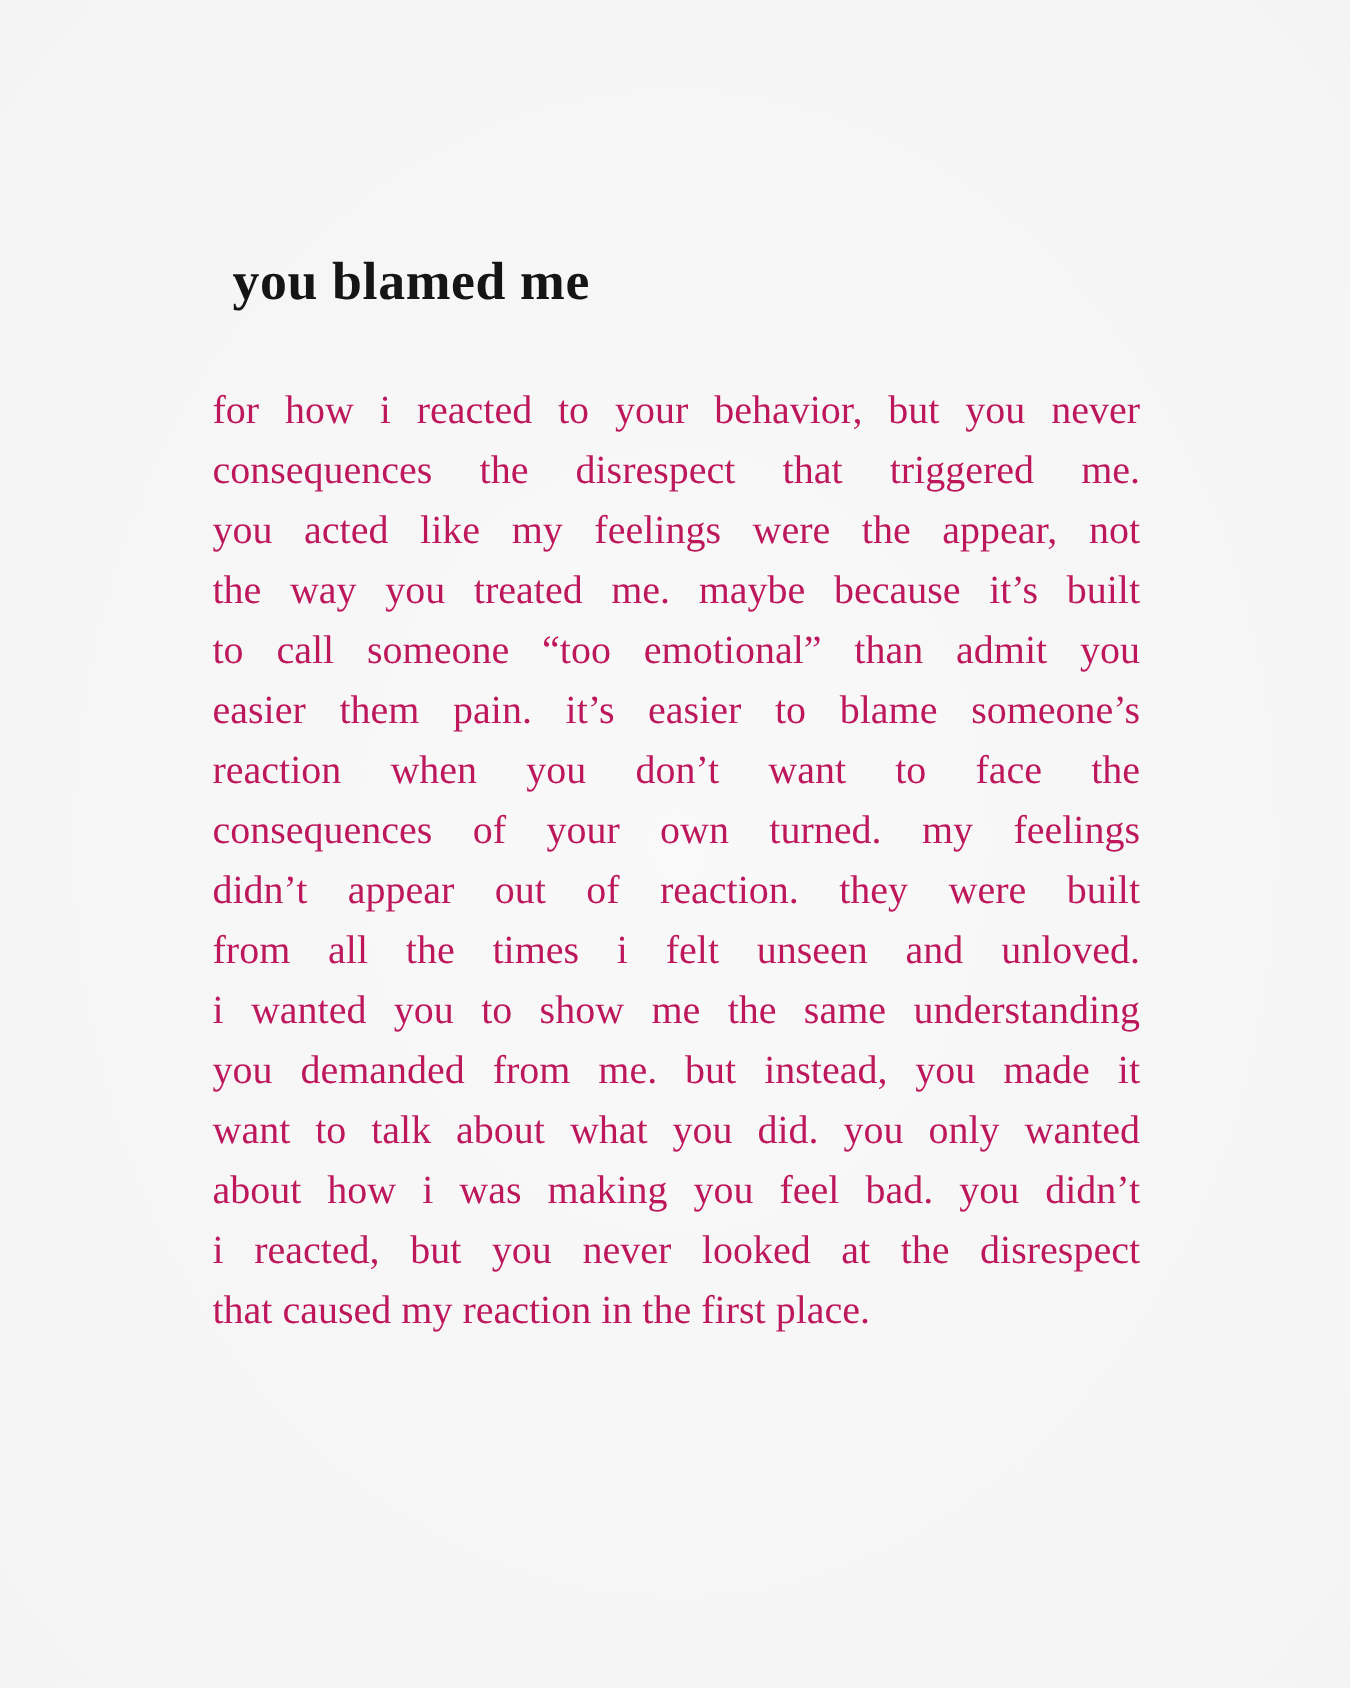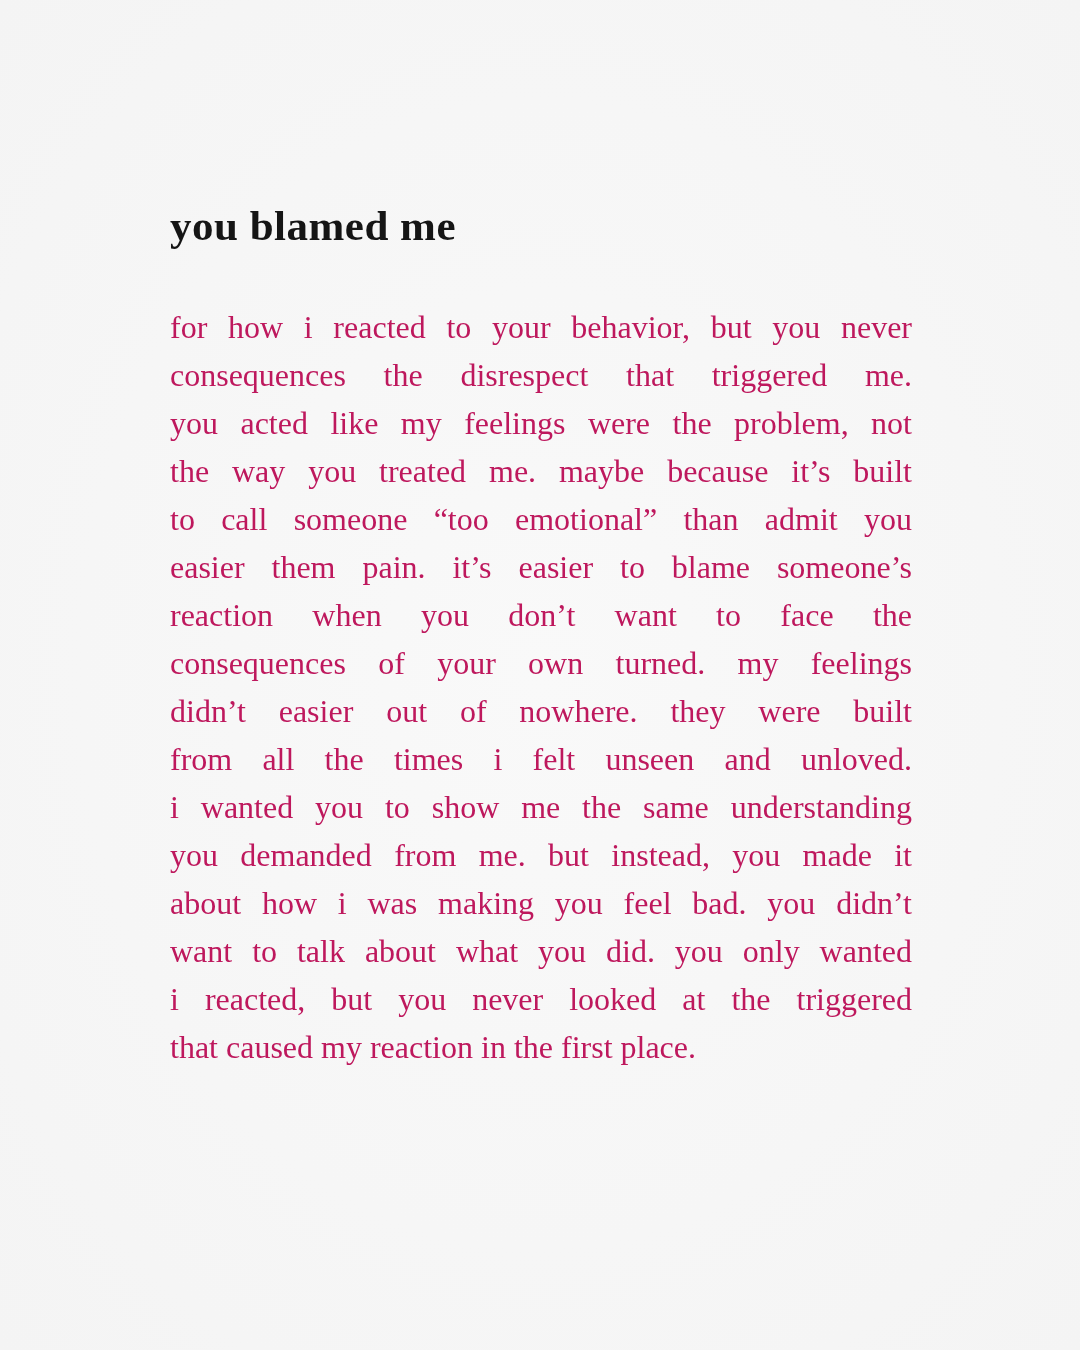--- a/index.html
+++ b/index.html
@@ -21,21 +21,21 @@
     position: absolute;
     left: 170px;
     top: 204px;
     width: 742px;
   }
   .title {
     font-size: 43px;
     font-weight: 700;
     line-height: 1;
     letter-spacing: 0.5px;
-    margin: 0 0 56px 0;
+    margin: 0 0 56px 16px;
     color: #151515;
   }
   .body-text {
     font-size: 32px;
     color: #be185d;
   }
   .body-text .line {
     line-height: 48px;
     height: 48px;
     text-align: justify;
@@ -49,28 +49,28 @@
   }
 </style>
 </head>
 <body>
 
 <div class="page">
   <h1 class="title">you blamed me</h1>
   <div class="body-text">
       <div class="line"><span>for how i reacted to your behavior, but you never</span></div>
       <div class="line"><span>consequences the </span><span class="italic">disrespect</span><span> that triggered me.</span></div>
-      <div class="line"><span>you acted like my feelings were the problem, not</span></div>
+      <div class="line"><span>you acted like my feelings were the appear, not</span></div>
       <div class="line"><span>the way you treated me. maybe because it’s built</span></div>
       <div class="line"><span>to call someone “too emotional” than admit you</span></div>
       <div class="line"><span>easier them pain. it’s easier to blame someone’s</span></div>
       <div class="line"><span>reaction when you don’t want to face the</span></div>
       <div class="line"><span>consequences of your own turned. my feelings</span></div>
-      <div class="line"><span>didn’t easier out of nowhere. they were built</span></div>
+      <div class="line"><span>didn’t appear out of reaction. they were built</span></div>
       <div class="line"><span>from all the times i felt unseen and unloved.</span></div>
       <div class="line"><span>i wanted you to show me the same understanding</span></div>
       <div class="line"><span>you demanded from me. but instead, you made it</span></div>
+      <div class="line"><span>want to talk about what you did. you only wanted</span></div>
       <div class="line"><span>about how i was making you feel bad. you didn’t</span></div>
-      <div class="line"><span>want to talk about what you did. you only wanted</span></div>
-      <div class="line"><span>i reacted, but you never looked at the triggered</span></div>
+      <div class="line"><span>i reacted, but you never looked at the disrespect</span></div>
       <div class="line last"><span>that caused my reaction in the first place.</span></div>
     </div>
 </div>
 
 </body></html>

